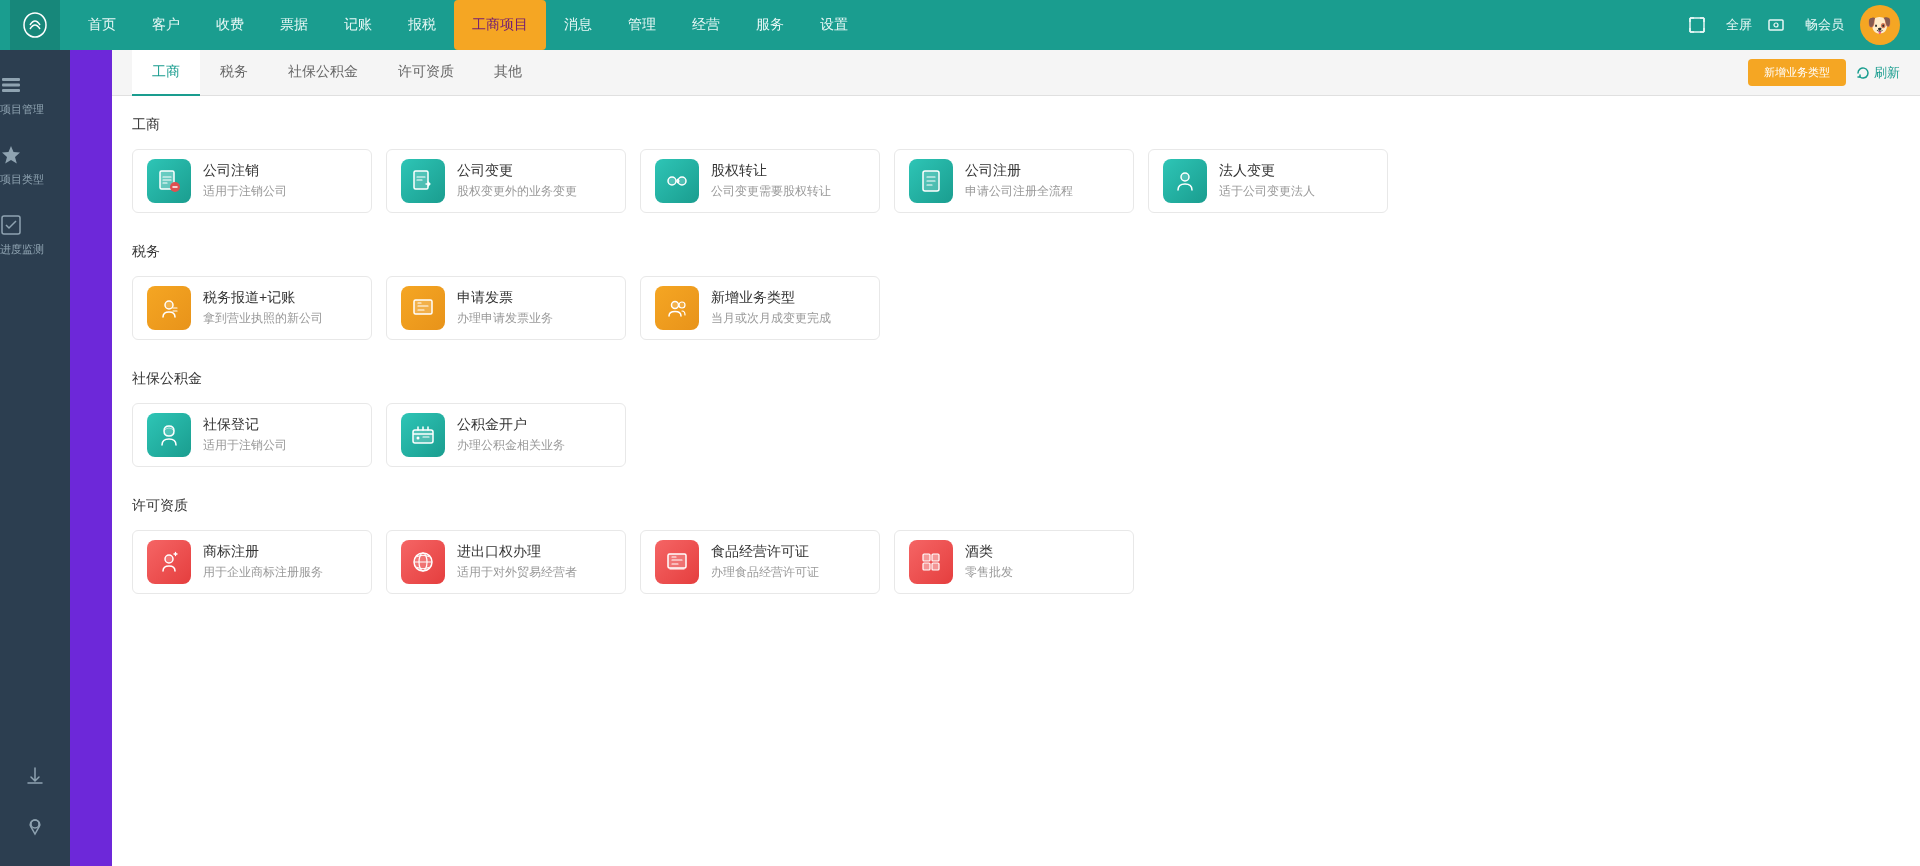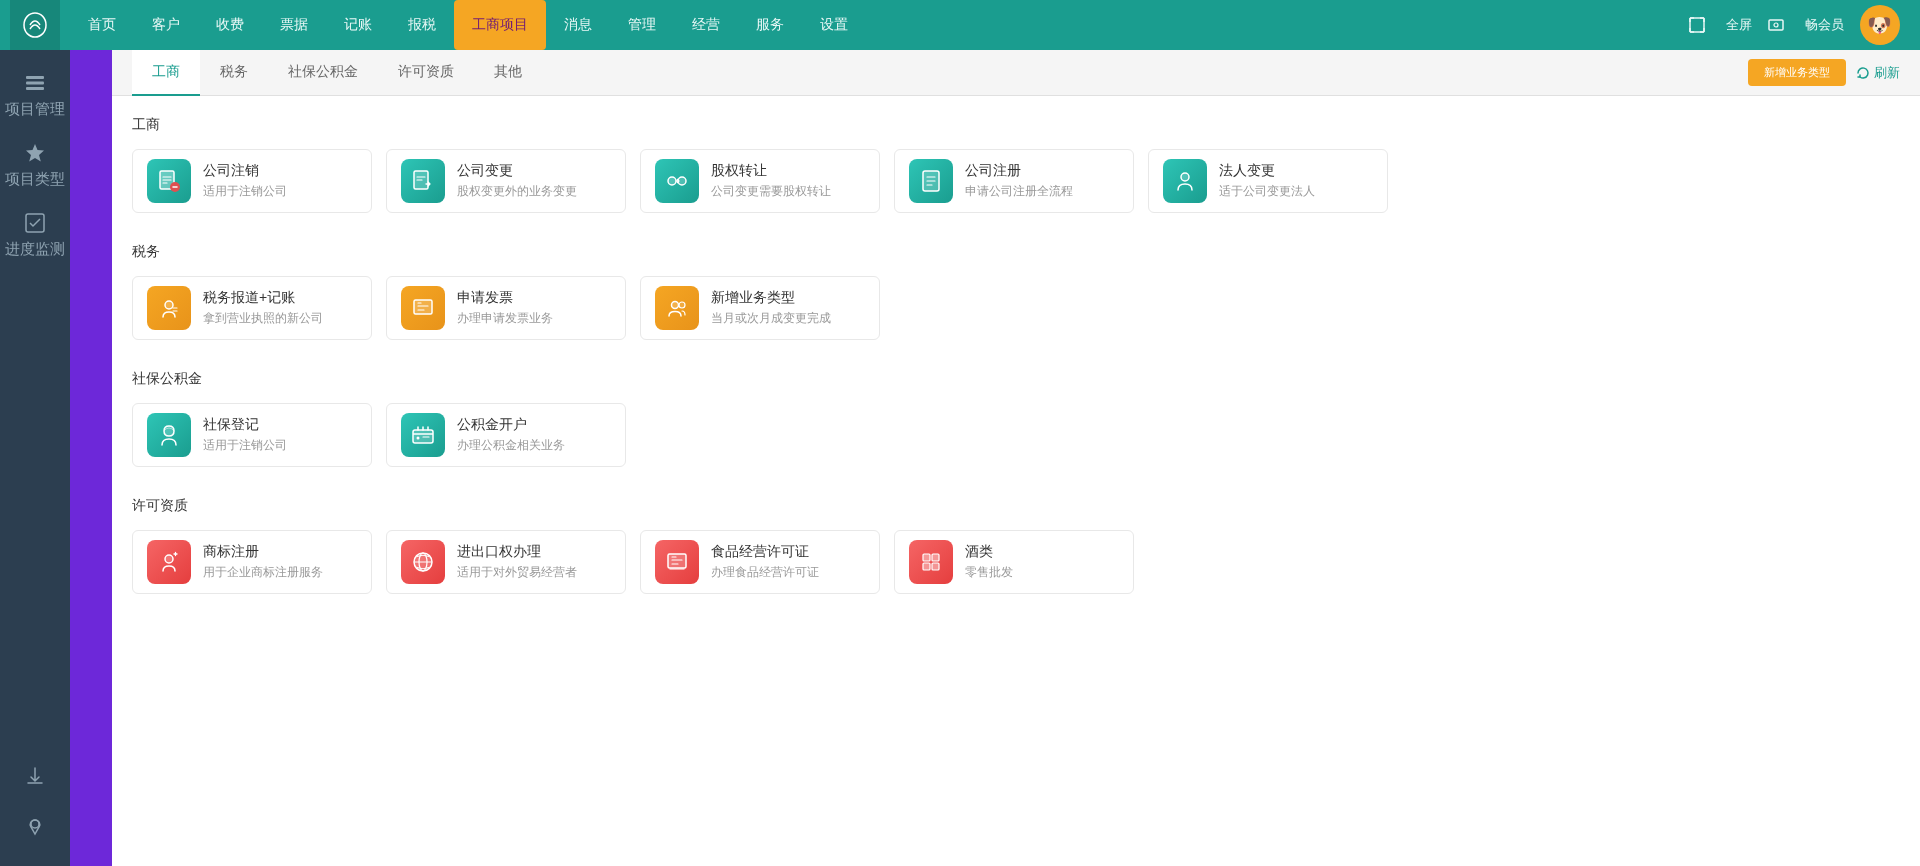--- a/index.html
+++ b/index.html
@@ -84,26 +84,26 @@
       flex-direction: column;
       align-items: center;
       padding-top: 10px;
       flex-shrink: 0;
     }
     .sidebar-item {
       width: 70px;
       height: 70px;
       display: flex;
       flex-direction: column;
-      align-items: center;
+      align-items: flex-start;
       justify-content: center;
       cursor: pointer;
       color: #8fa3b1;
       gap: 6px;
-      font-size: 15px;
+      font-size: 11px;
     }
     .sidebar-item svg { width: 22px; height: 22px; }
     .sidebar-bottom {
       margin-top: auto;
       padding-bottom: 20px;
       display: flex;
       flex-direction: column;
       align-items: center;
       gap: 10px;
     }

